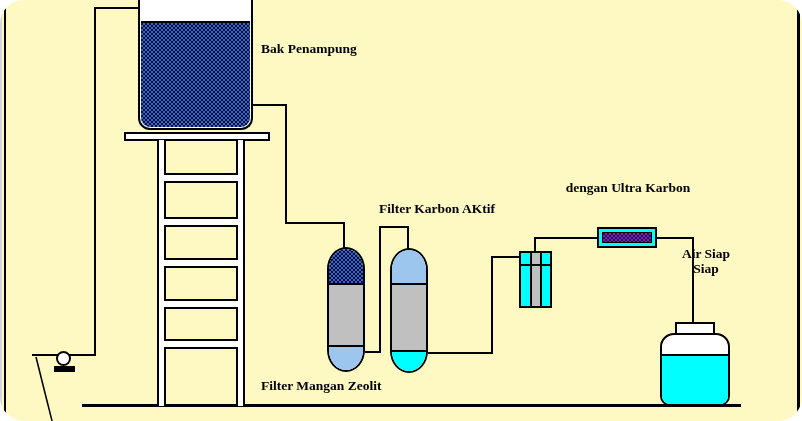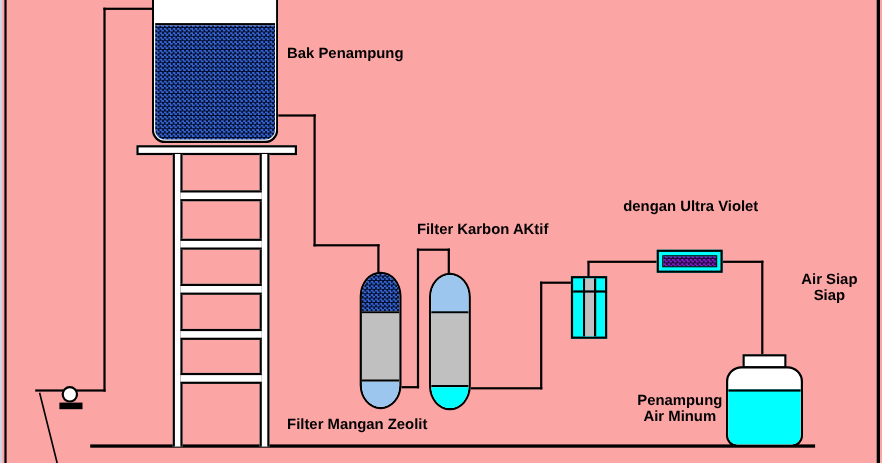--- a/index.html
+++ b/index.html
@@ -1,18 +1,18 @@
 <!DOCTYPE html>
 <html><head>
 <meta charset="utf-8">
 <style>
   html,body{margin:0;padding:0;background:#fff;}
   #stage{
-    position:relative;width:802px;height:421px;background:#fca5a5;
-    overflow:hidden;font-family:Liberation Sans, sans-serif;color:#000;
+    position:relative;width:802px;height:421px;background:#fef9c3;
+    overflow:hidden;font-family:Liberation Serif, serif;color:#000;border-radius:24px;
   }
   .abs{position:absolute;}
   .pipe{position:absolute;background:#000;}
   .lbl{
     position:absolute;font-weight:bold;font-size:13.5px;line-height:15px;
     white-space:nowrap;color:#000;
   }
   .lbl.center{text-align:center;white-space:normal;}
   
   .dither-navy{
@@ -138,26 +138,22 @@
   <div class="abs outline" id="jar-cap"></div>
   <div class="abs" id="jar-body">
     <div id="jar-water"></div>
   </div>
 
   <div class="lbl" style="left:261px;top:41px">Bak Penampung</div>
   <div class="lbl" style="left:379px;top:201px">Filter Karbon AKtif</div>
   <div class="lbl" style="left:261px;top:378px">Filter Mangan Zeolit</div>
 
   <div class="lbl center" style="left:552px;top:180px;width:152px">
-    <div>dengan Ultra Violet</div>
+    <div>dengan Ultra Karbon</div>
   </div>
 
-  <div class="lbl center" style="left:716px;top:246px;width:76px">
+  <div class="lbl center" style="left:668px;top:246px;width:76px">
     <div>Air Siap</div>
     <div>Siap</div>
   </div>
 
-  <div class="lbl center" style="left:576px;top:356px;width:84px">
-    <div>Penampung</div>
-    <div>Air Minum</div>
-  </div>
 
 </div>
 
 </body></html>

